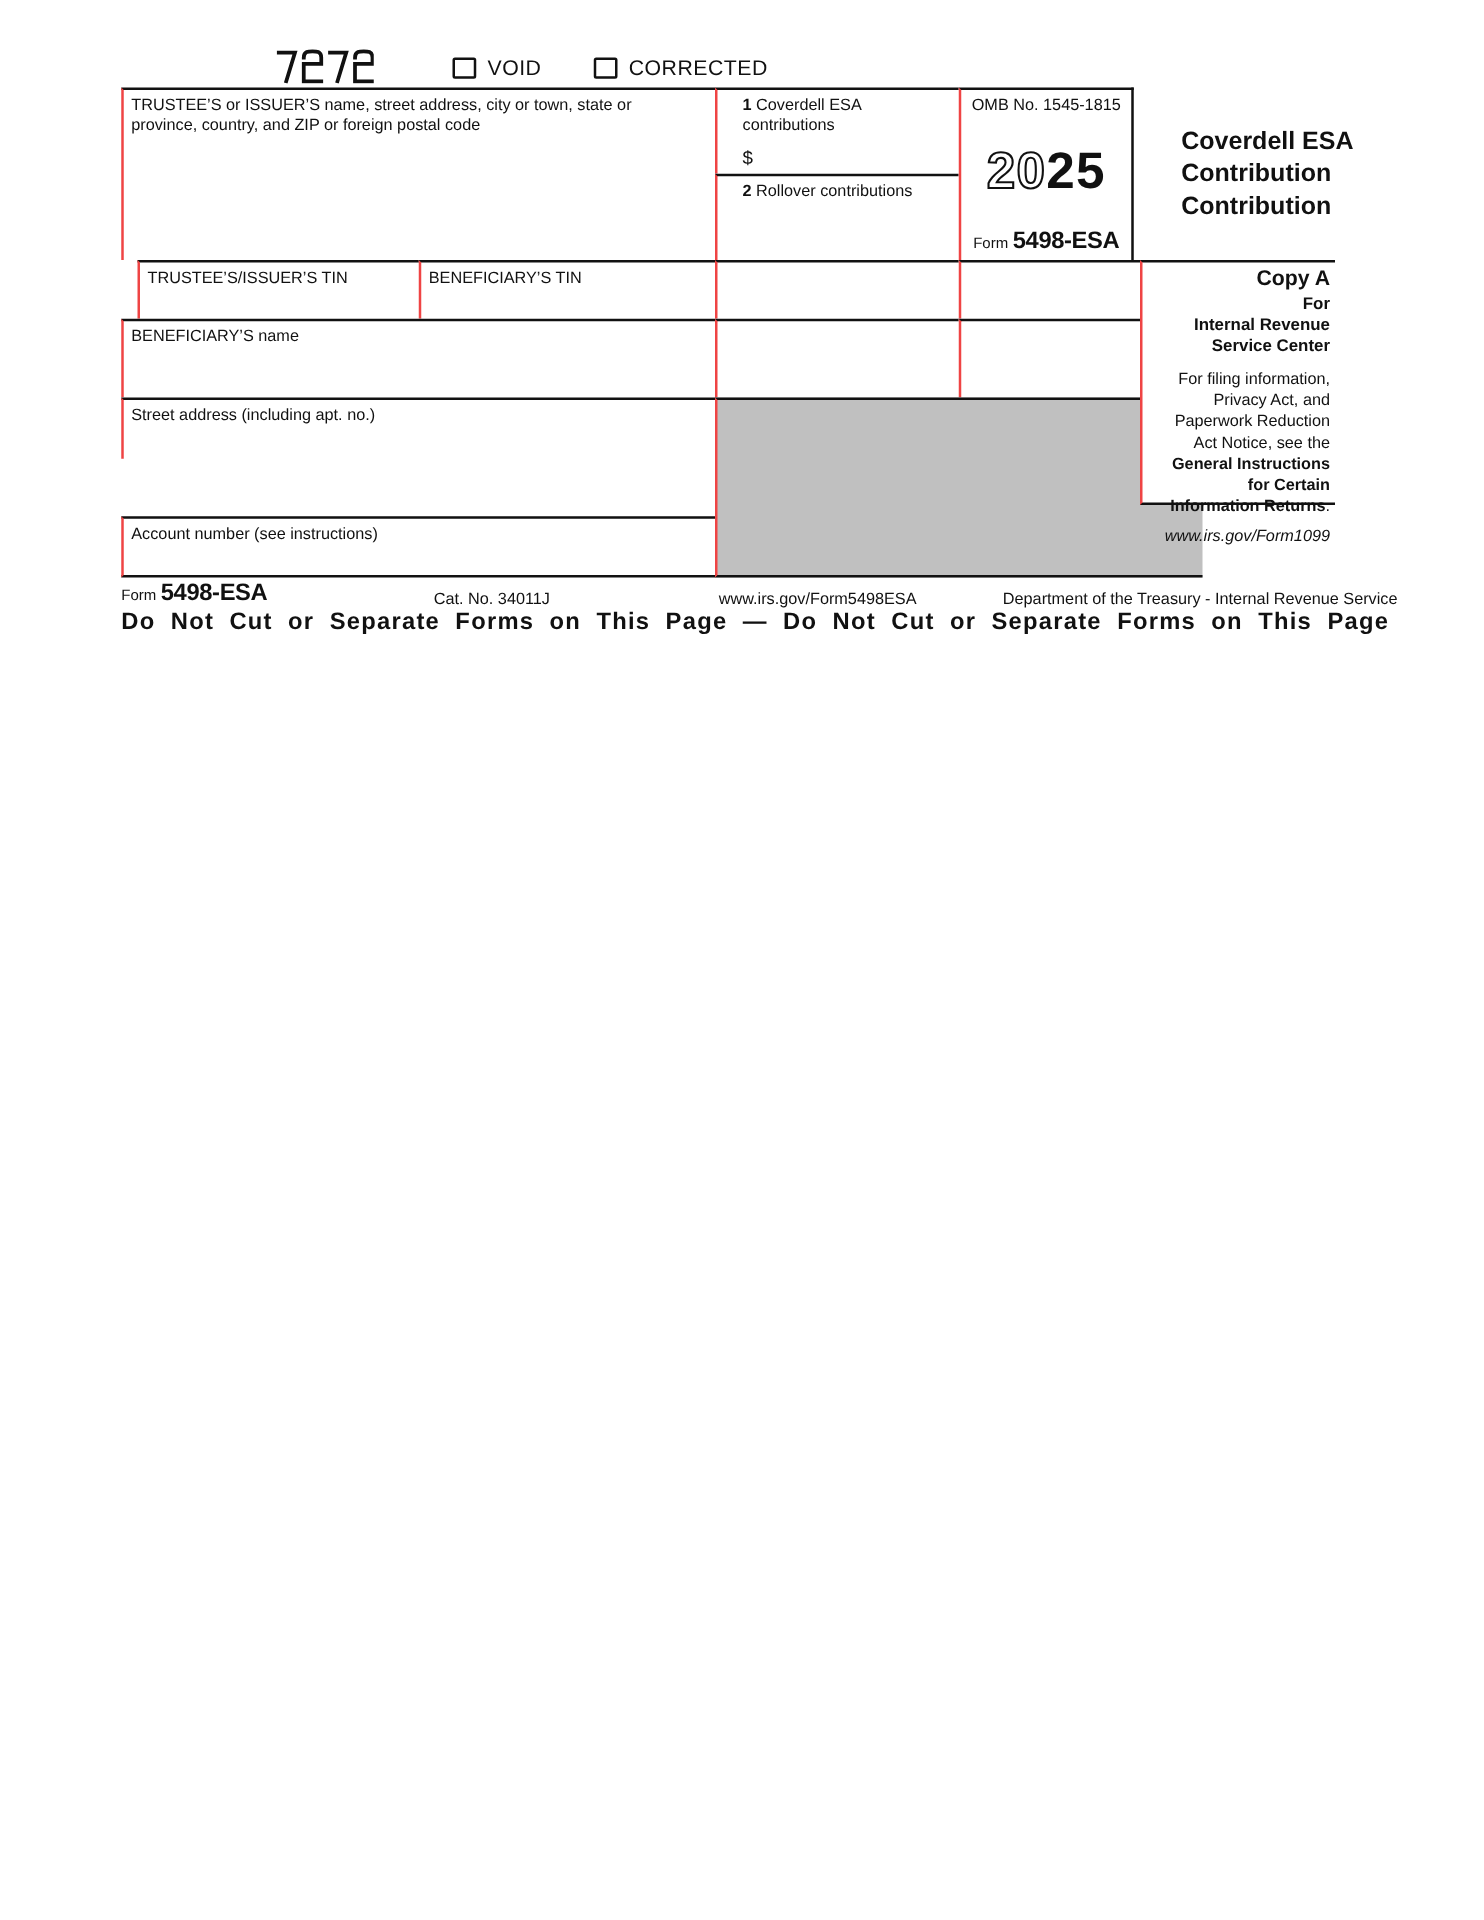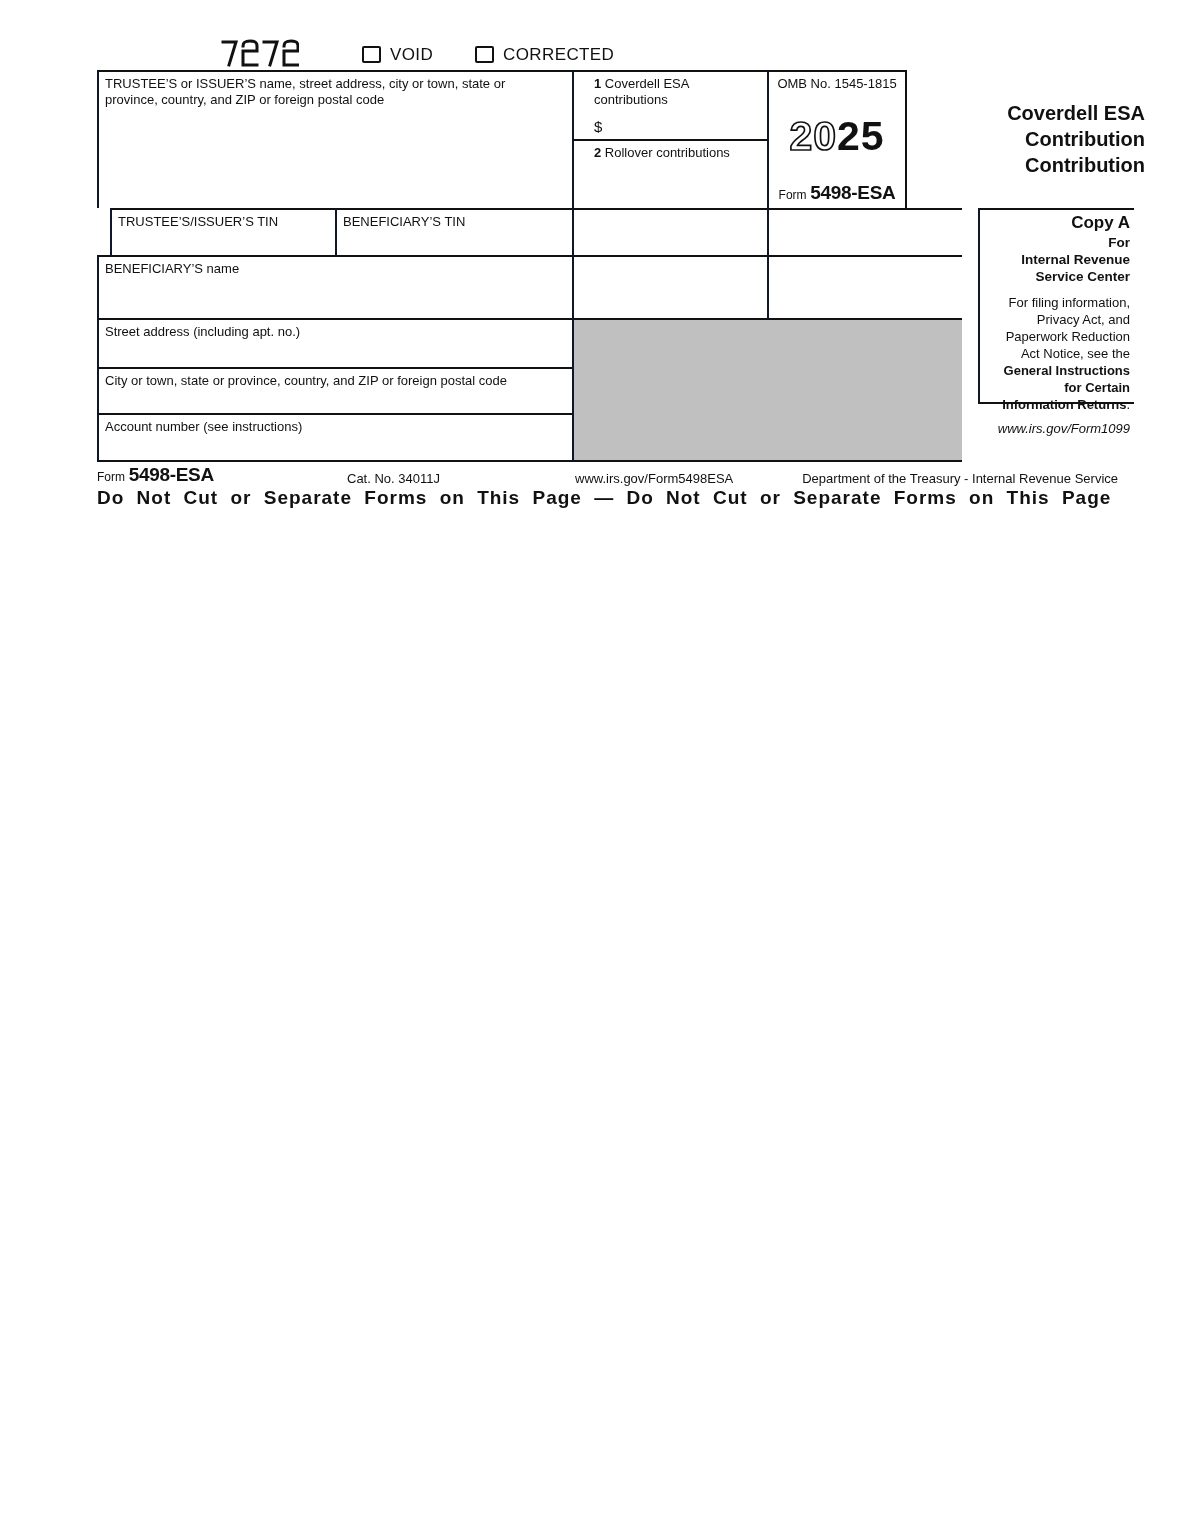--- a/index.html
+++ b/index.html
@@ -3,21 +3,21 @@
 <meta charset="utf-8">
 <style>
   html,body { margin:0; padding:0; background:#ffffff; }
   .page {
     position:relative; width:1187px; height:1536px; background:#fff;
     font-family:"Liberation Sans","DejaVu Sans",sans-serif; color:#111;
     overflow:hidden;
   }
   .cell {
     position:absolute; box-sizing:border-box; background:#fff;
-    border-top:2px solid #111; border-left:2px solid #0f172a;
+    border-top:2px solid #111; border-left:2px solid #ef4444;
     font-size:13px; line-height:1.22; padding:4px 6px;
   }
   .b-right  { border-right:2px solid #111; }
   .b-bottom { border-bottom:2px solid #111; }
   .amount-cell { display:flex; flex-direction:column; justify-content:space-between; padding-bottom:3px;padding-left:20px; }
   .boxnum { font-weight:bold; }
   .dollar { font-size:15px; }
   .label-wrap { display:block; max-width:445px; }
 
   .header-code { position:absolute; left:221px; top:39px; }
@@ -32,21 +32,21 @@
     text-align:center; padding:4px 2px;
   }
   .year { font-size:41px; font-weight:bold; letter-spacing:1px; line-height:1; white-space:nowrap; }
   .year-outline { color:#fff; -webkit-text-stroke:1.7px #111; text-shadow:0 0 0 #111; }
   .year-solid { color:#111; }
   .formid { white-space:nowrap; }
   .formid .pre { font-size:12px; }
   .formid .num { font-size:19px; font-weight:bold; letter-spacing:-0.3px; }
 
   .main-title {
-    position:absolute; left:945px; top:100px; width:200px; text-align:right;
+    position:absolute; left:945px; top:100px; width:200px; text-align:left;
     font-size:20px; font-weight:bold; line-height:26px;
   }
   .main-title span { display:block; }
 
   .copy-col { text-align:right; padding:2px 4px 4px 2px; }
   .copy-title { font-size:17px; font-weight:bold; line-height:22px; }
   .copy-for { font-size:13.5px; font-weight:bold; line-height:17px; }
   .copy-info { font-size:13px; line-height:17px; }
   .copy-info-bold { font-size:13px; font-weight:bold; line-height:17px; }
   .copy-gap { height:9px; }
@@ -137,31 +137,28 @@
   <div class="cell" style="left:97px; top:255px; width:475px; height:63px;">
     <span>BENEFICIARY’S name</span>
   </div>
   <div class="cell" style="left:572px; top:255px; width:195px; height:63px;"></div>
   <div class="cell" style="left:767px; top:255px; width:195px; height:63px;"></div>
 
   <div class="cell" style="left:97px; top:318px; width:475px; height:49px;">
     <span>Street address (including apt. no.)</span>
   </div>
 
-  <div class="cell" style="left:97px; top:367px; width:475px; height:46px;">
-    <span>City or town, state or province, country, and ZIP or foreign postal code</span>
-  </div>
 
   <div class="cell b-bottom" style="left:97px; top:413px; width:475px; height:49px;">
     <span>Account number (see instructions)</span>
   </div>
 
   <div class="cell b-bottom gray-area" style="left:572px; top:318px; width:390px; height:144px;"></div>
 
-  <div class="cell b-bottom copy-col" style="left:978px; top:208px; width:156px; height:196px;">
+  <div class="cell b-bottom copy-col" style="left:912px; top:208px; width:156px; height:196px;">
     <div class="copy-title">Copy A</div>
     <div class="copy-for">For</div>
     <div class="copy-for">Internal Revenue</div>
     <div class="copy-for">Service Center</div>
     <div class="copy-gap"></div>
     <div class="copy-info">For filing information,</div>
     <div class="copy-info">Privacy Act, and</div>
     <div class="copy-info">Paperwork Reduction</div>
     <div class="copy-info">Act Notice, see the</div>
     <div class="copy-info-bold">General Instructions</div>

